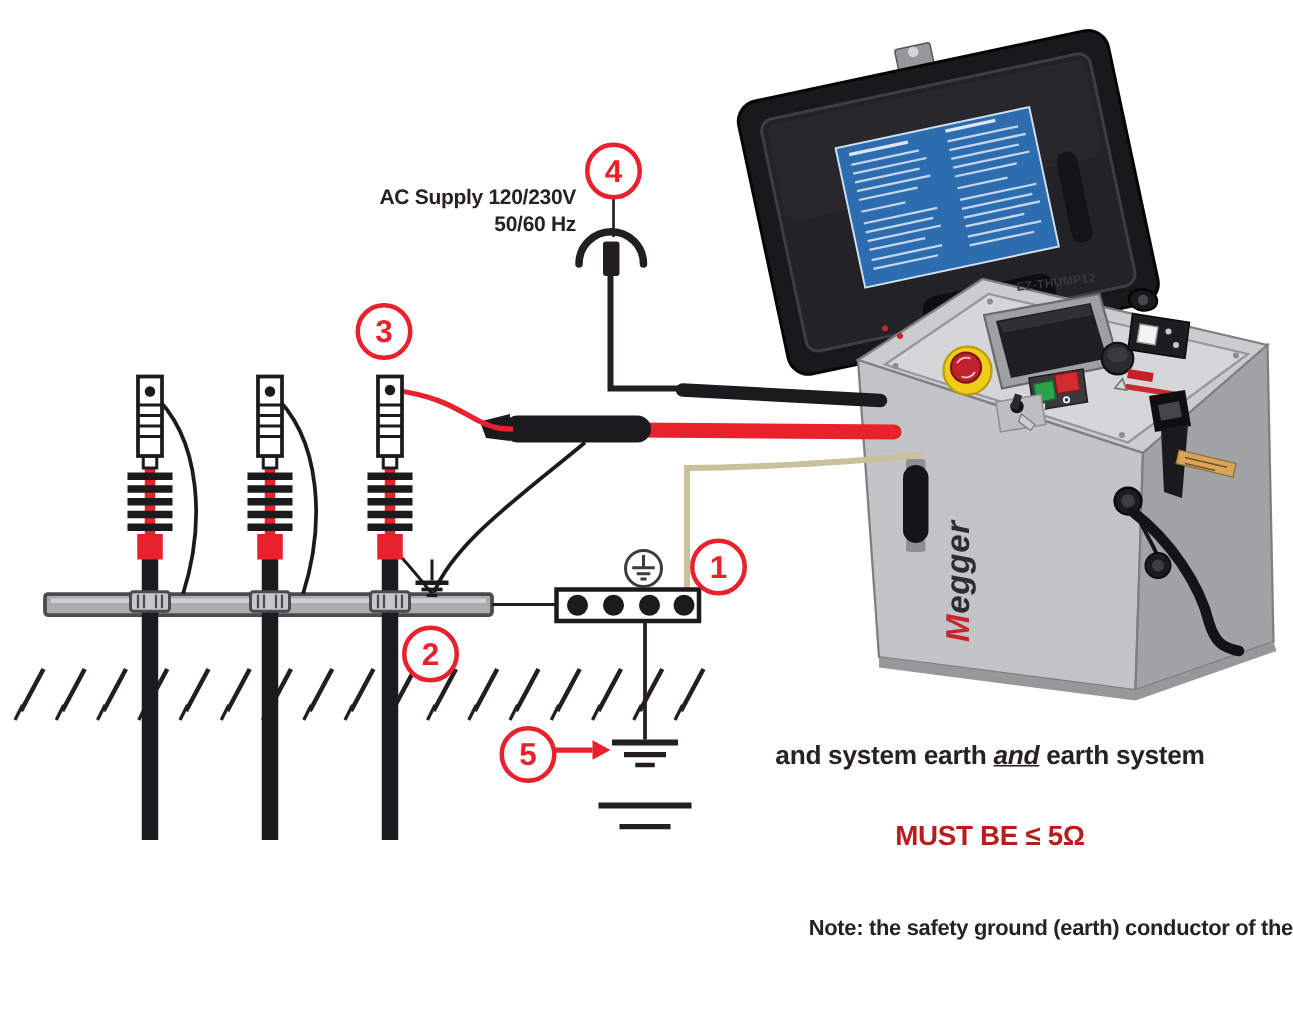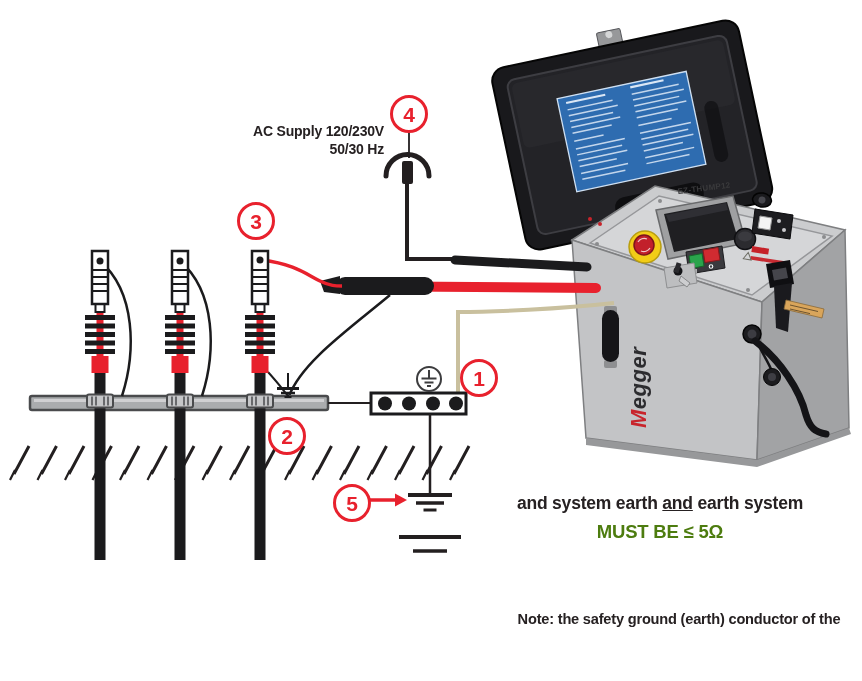--- a/index.html
+++ b/index.html
@@ -4,35 +4,35 @@
 <style>
   html,body{margin:0;padding:0;}
   body{
     width:862px;height:681px;position:relative;overflow:hidden;background:#ffffff;
     font-family:"Liberation Sans", sans-serif;color:#262122;
   }
   svg{position:absolute;left:0;top:0;}
   .txt{position:absolute;font-weight:700;}
   .ac-block{left:198px;top:91px;width:186px;text-align:right;font-size:14px;line-height:1.32;letter-spacing:-0.2px;margin-top:31px;}
   .res-block{left:458px;top:489px;width:404px;text-align:center;font-size:17.5px;line-height:1.6;letter-spacing:-0.2px;}
-  .res-red{color:#4d7c0f;font-size:18.5px;}
-  .note-block{left:496px;top:611px;width:366px;text-align:center;font-size:14.6px;line-height:1.22;letter-spacing:-0.2px;}
+  .res-red{color:#b91c1c;font-size:18.5px;margin-top:25px;}
+  .note-block{left:496px;top:611px;width:366px;text-align:right;font-size:14.6px;line-height:1.22;letter-spacing:-0.2px;}
   .callout{
     position:absolute;width:32px;height:32px;border:3px solid #e8212d;border-radius:50%;
     display:flex;align-items:center;justify-content:center;
     color:#e8212d;font-weight:700;font-size:21px;background:#fff;line-height:1;
   }
   .ic{
     display:inline-flex;align-items:center;justify-content:center;
     width:20px;height:20px;border:2.5px solid #e8212d;border-radius:50%;
     color:#e8212d;font-size:14.5px;vertical-align:-5px;line-height:1;font-weight:700;
   }
   .ic-sm{width:13px;height:13px;border-width:2px;font-size:10.5px;vertical-align:-3px;}
   .redsep{color:#e8212d;padding:0 2px;}
-  u{text-decoration:underline;}
+  u{text-decoration:underline;font-style:italic;}
 </style>
 </head>
 <body>
 
 <svg width="862" height="681" viewBox="0 0 862 681">
 
   <g>
 
     <g transform="rotate(-12 632 134)">
       <rect x="618" y="28" width="24" height="16" rx="2" fill="#97989a" stroke="#55565a"></rect>
@@ -265,21 +265,21 @@
     <path d="M413 551 H447" stroke-width="3.5"></path>
   </g>
   <g>
     <path d="M369 500 H395" stroke="#e8212d" stroke-width="3.5"></path>
     <polygon points="395,493.5 407,500 395,506.5" fill="#e8212d"></polygon>
   </g>
 </svg>
 
 <div class="txt ac-block">
   <div>AC Supply 120/230V</div>
-  <div>50/30 Hz</div>
+  <div>50/60 Hz</div>
 </div>
 
 <div class="txt res-block">
   <div>
     <span>and system earth</span>
     <u>and</u>
     <span>earth system</span>
   </div>
   <div class="res-red">MUST BE ≤ 5Ω</div>
 </div>

